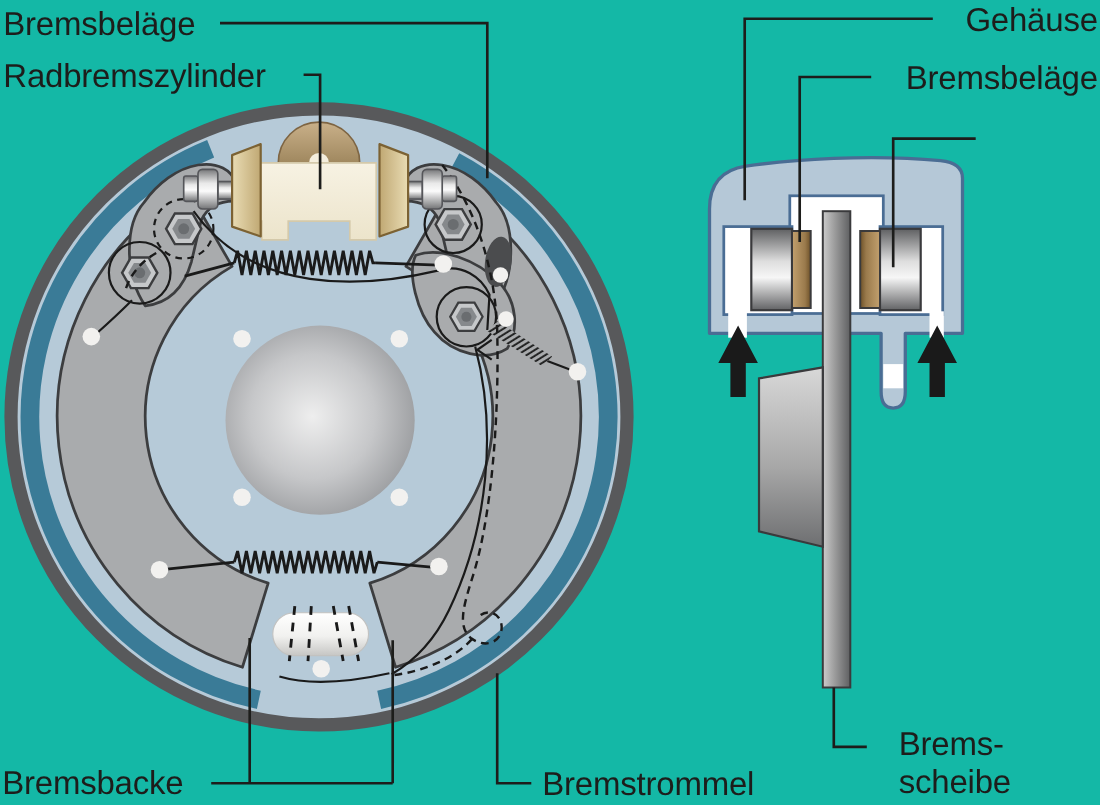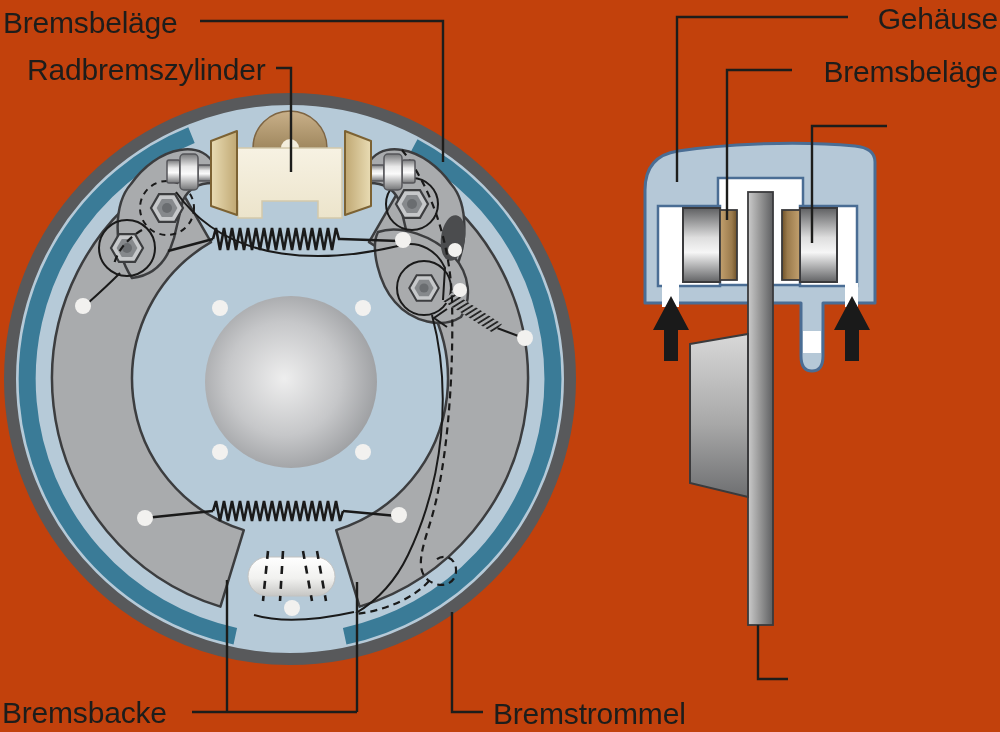--- a/index.html
+++ b/index.html
@@ -1,18 +1,18 @@
 <!DOCTYPE html>
 <html><head>
 <meta charset="utf-8">
 <style>
   html,body { margin:0; padding:0; background:#ffffff; }
   .stage {
     position:relative; width:1000px; height:732px; overflow:hidden;
-    background:#c2410c; font-family:"Liberation Sans", sans-serif;
+    background:#14b8a6; font-family:"Liberation Sans", sans-serif;
   }
   .stage svg { position:absolute; left:0; top:0; }
   .lbl {
     position:absolute; font-size:30px; line-height:33px; font-weight:400;
     color:#1d1d1b; white-space:nowrap; letter-spacing:-0.2px;
   }
   .lbl.two-line div { line-height:35px; }
 </style>
 </head>
 <body>
@@ -223,18 +223,22 @@
     <path d="M192,712 L357,712 M227,712 L227,580 M357,712 L357,582"></path>
     <path d="M452,612 L452,712 L483,712"></path>
     <path d="M848,17 L677,17 L677,182"></path>
     <path d="M792,70 L727,70 L727,220"></path>
     <path d="M887,126 L812,126 L812,243"></path>
     <path d="M758,625 L758,679 L788,679"></path>
   </g>
 </svg>
 
   <div class="lbl" style="left:3px; top:6px;">Bremsbeläge</div>
-  <div class="lbl" style="left:3px; top:53px;margin-left:24px;">Radbremszylinder</div>
+  <div class="lbl" style="left:3px; top:53px;">Radbremszylinder</div>
   <div class="lbl" style="left:2px; top:696px;">Bremsbacke</div>
   <div class="lbl" style="right:2px; top:2px;">Gehäuse</div>
   <div class="lbl" style="left:493px; top:697px;">Bremstrommel</div>
   <div class="lbl" style="right:2px; top:55px;">Bremsbeläge</div>
+  <div class="lbl two-line" style="left:817px; top:659px;">
+    <div>Brems-</div>
+    <div>scheibe</div>
+  </div>
 </div>
 
 </body></html>

